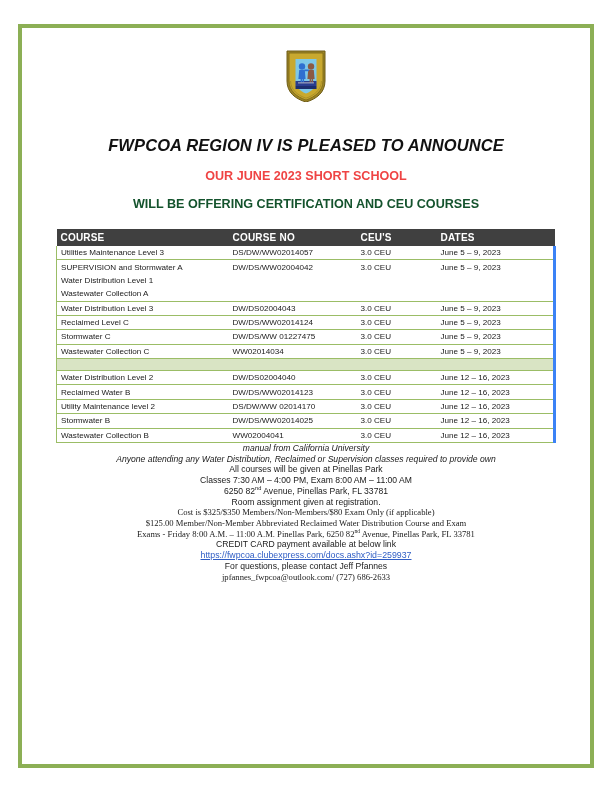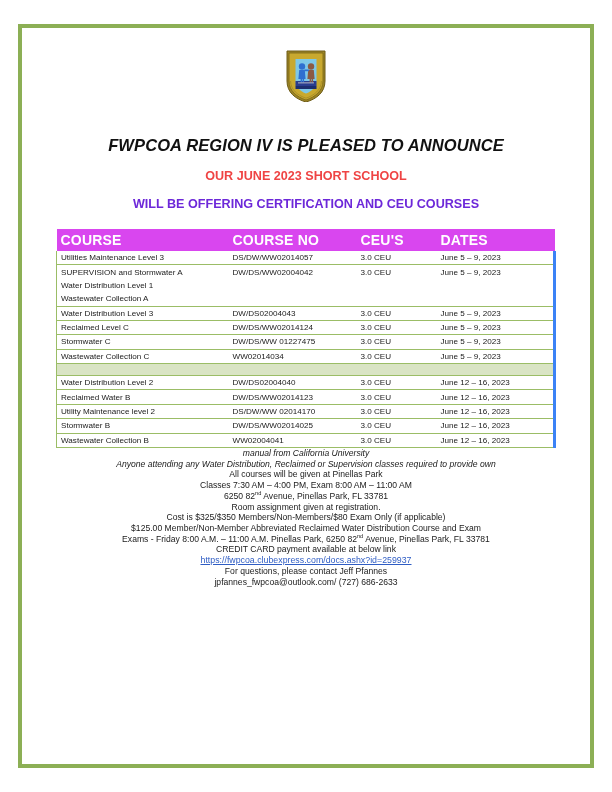--- a/index.html
+++ b/index.html
@@ -59,36 +59,36 @@
   .h-sub {
     font-size: 12.6px;
     font-weight: bold;
     margin-top: 14px;
     color: #ef4444;
   }
   .h-sub2 {
     font-size: 12.6px;
     font-weight: bold;
     margin-top: 14px;
-    color: #6d28d9;
+    color: #14532d;
   }
 
   
   .tbl-wrap { margin-top: 18px; }
   table.courses {
     width: 100%;
     border-collapse: collapse;
     font-size: 8.1px;
     table-layout: fixed;
   }
   table.courses th {
-    background: #d946ef;
+    background: #404040;
     color: #ffffff;
     font-weight: bold;
-    font-size: 14px;
+    font-size: 10px;
     text-align: left;
     padding: 3px 0 3px 4px;
     letter-spacing: 0.2px;
     border: none;
   }
   table.courses td {
     padding: 2.2px 0 2.2px 4px;
     vertical-align: top;
     color: #1a1a1a;
     border-left: 1px solid #9BBD66;
@@ -116,21 +116,21 @@
   .body-text { text-align: center; }
   p.line {
     margin: 0;
     padding: 0;
     font-size: 8.6px;
     line-height: 1.25;
     color: #1a1a1a;
   }
   p.ital { font-style: italic; }
   .sp-7  { margin-top: 7px; }
-  .sp-13 { margin-top: 13px; }
+  .sp-13 { margin-top: 13px; font-family: Liberation Serif, serif; }
   .sp-14 { margin-top: 14px; }
   .sp-16 { margin-top: 16px; }
   .sz-9  { font-size: 9.1px; }
   .sz-95 { font-size: 9.4px; }
   sup { font-size: 0.66em; vertical-align: super; line-height: 0; }
   a.link {
     color: #2F5DC4;
     text-decoration: underline;
     font-size: 8.8px;
   }

